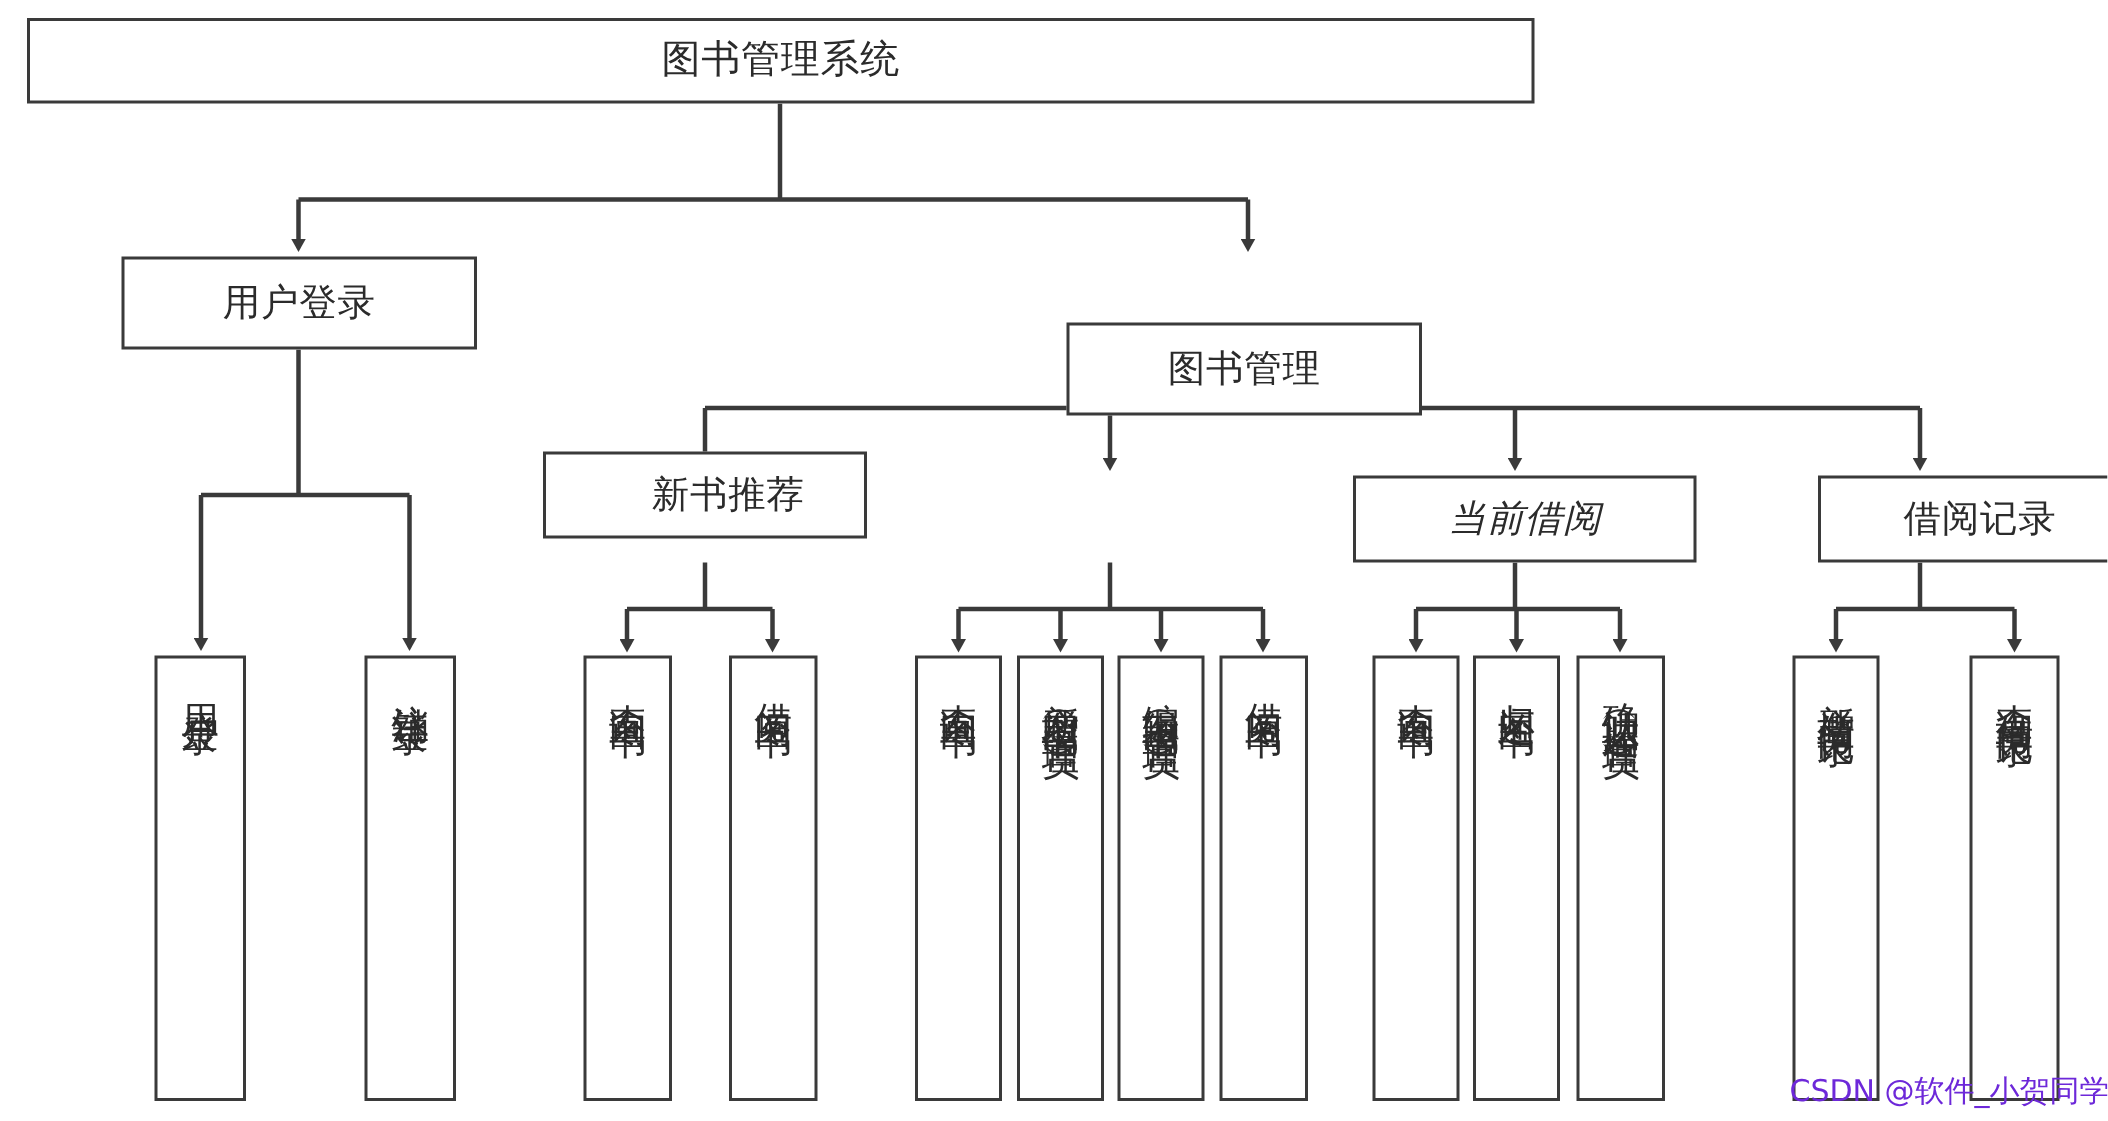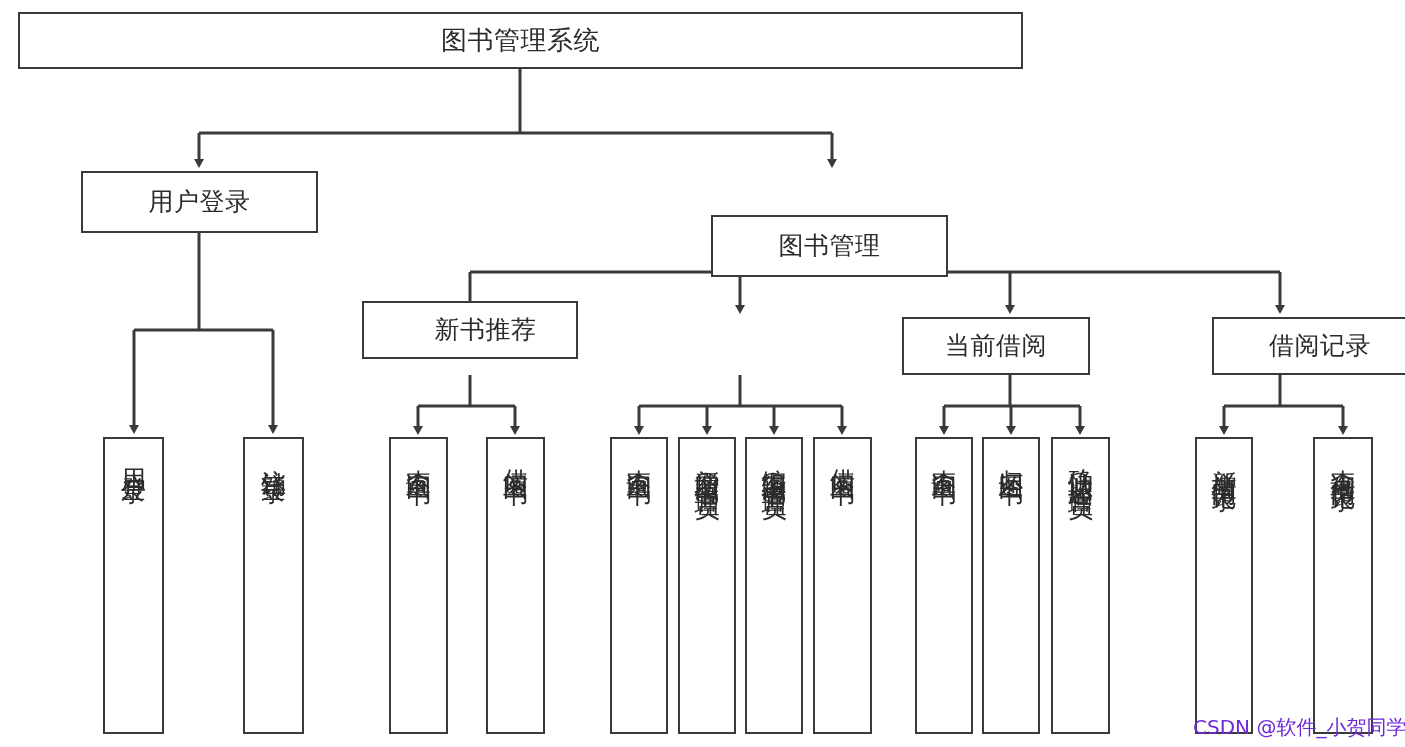--- a/index.html
+++ b/index.html
@@ -131,21 +131,21 @@
   <div class="node horizontal" style="left: 81px; top: 171px; width: 237px; height: 62px;">
     <span class="node-label">用户登录</span>
   </div>
   <div class="node horizontal" style="left: 711px; top: 171px; width: 237px; height: 62px; margin-top: 44px;">
     <span class="node-label">图书管理</span>
   </div>
 
   <div class="node horizontal" style="left: 362px; top: 301px; width: 216px; height: 58px; padding-left: 31px;">
     <span class="node-label">新书推荐</span>
   </div>
-  <div class="node horizontal" style="left: 902px; top: 317px; width: 188px; height: 58px;">
+  <div class="node horizontal" style="left: 902px; top: 317px; width: 229px; height: 58px; font-style: italic;">
     <span class="node-label">当前借阅</span>
   </div>
   <div class="node horizontal" style="left: 1212px; top: 317px; width: 216px; height: 58px;">
     <span class="node-label">借阅记录</span>
   </div>
 
   <div class="node vertical" style="left: 103px; top: 437px; width: 61px; height: 297px;">
     <span class="node-label">用户登录</span>
   </div>
   <div class="node vertical" style="left: 243px; top: 437px; width: 61px; height: 297px;">

